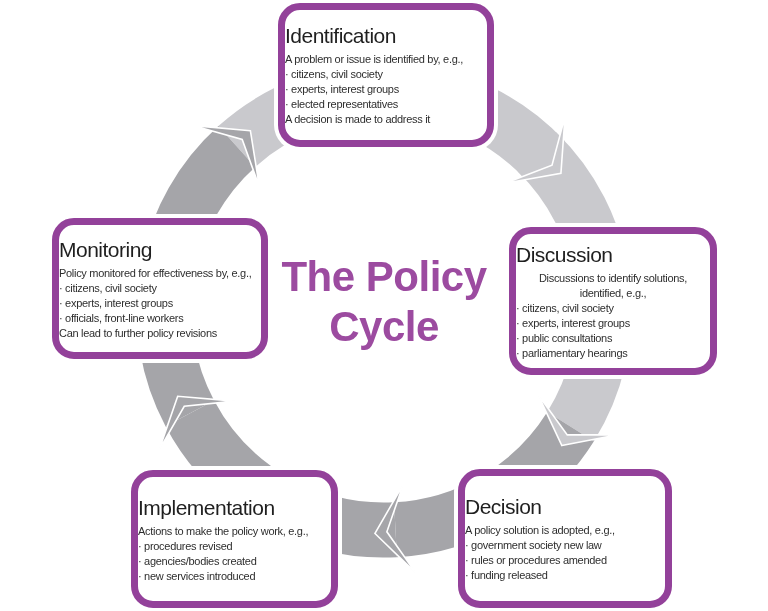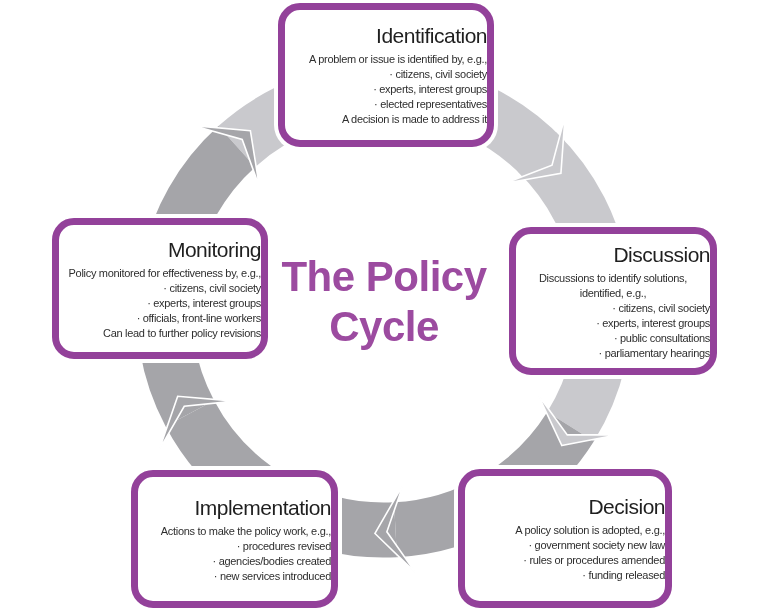--- a/index.html
+++ b/index.html
@@ -28,21 +28,21 @@
   .head.light{fill:var(--arrow-light);}
   .head.dark{fill:var(--arrow-dark);}
   .node{
     position:absolute;
     box-sizing:border-box;
     background:var(--box-bg);
     border:7px solid var(--box-border);
     border-radius:22px;
     box-shadow:0 0 0 4px #ffffff;
     display:flex;flex-direction:column;
-    justify-content:center;align-items:flex-end;
+    justify-content:center;align-items:flex-start;
     text-align:center;
     overflow:hidden;
   }
   .node-title{
     font-size:21px;
     line-height:26px;
     letter-spacing:-0.5px;
     color:var(--heading-text);
     margin-bottom:3px;
     white-space:nowrap;

